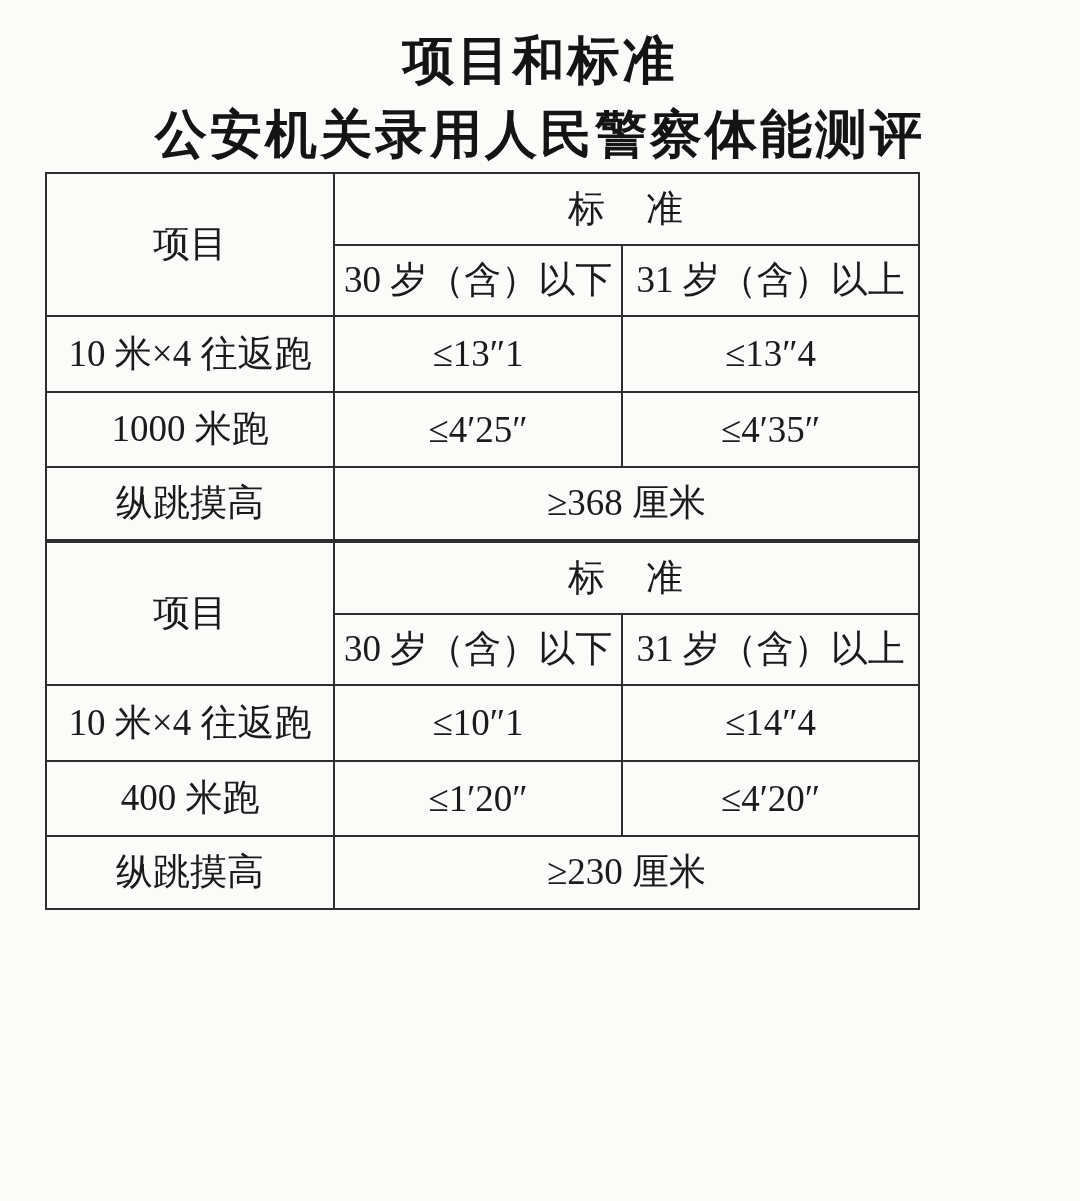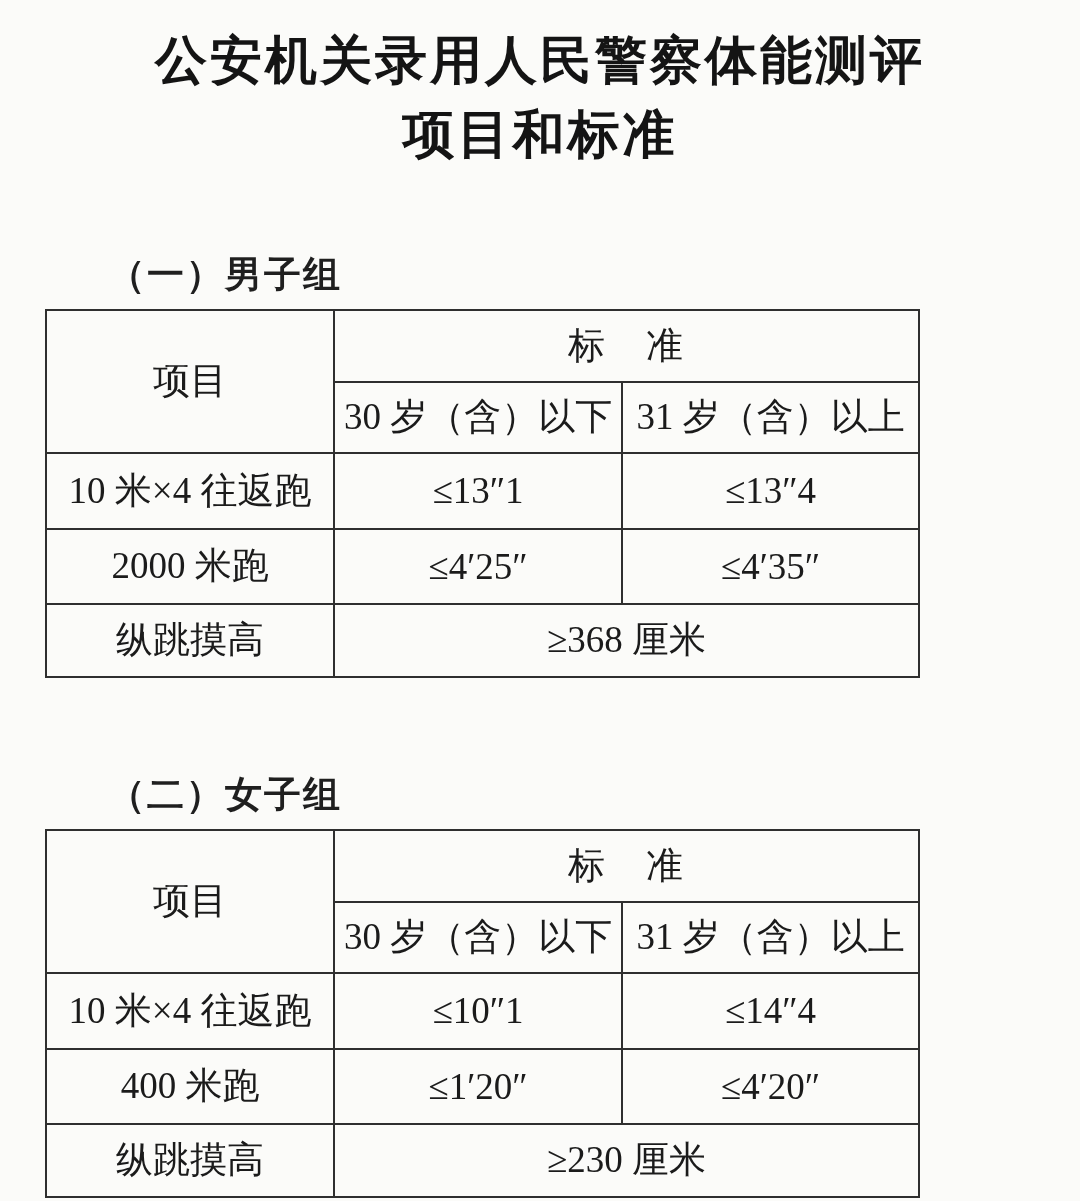--- a/index.html
+++ b/index.html
@@ -64,25 +64,24 @@
 
   .std-head { letter-spacing: 2px; }
   .val { font-size: 40px; }
 </style>
 </head>
 <body>
 
 <div class="page">
 
   <h1 class="doc-title">
+    <span class="title-line">项目和标准</span>
     <span class="title-line">公安机关录用人民警察体能测评</span>
-    <span class="title-line">项目和标准</span>
   </h1>
 
-  <h2 class="section-heading">（一）男子组</h2>
 
   <table class="std-table">
     <colgroup>
       <col style="width:288px">
       <col style="width:288px">
       <col style="width:297px">
     </colgroup>
     <tbody>
       <tr class="r-head1">
         <td rowspan="2">项目</td>
@@ -91,32 +90,31 @@
       <tr class="r-head2">
         <td>30 岁（含）以下</td>
         <td>31 岁（含）以上</td>
       </tr>
       <tr class="rw1">
         <td>10 米×4 往返跑</td>
         <td class="val">≤13″1</td>
         <td class="val">≤13″4</td>
       </tr>
       <tr class="rw2">
-        <td>2000 米跑</td>
+        <td>1000 米跑</td>
         <td class="val">≤4′25″</td>
         <td class="val">≤4′35″</td>
       </tr>
       <tr class="rw3">
         <td>纵跳摸高</td>
         <td colspan="2" class="val">≥368 厘米</td>
       </tr>
     </tbody>
   </table>
 
-  <h2 class="section-heading second">（二）女子组</h2>
 
   <table class="std-table">
     <colgroup>
       <col style="width:288px">
       <col style="width:288px">
       <col style="width:297px">
     </colgroup>
     <tbody>
       <tr class="r-head1">
         <td rowspan="2">项目</td>

